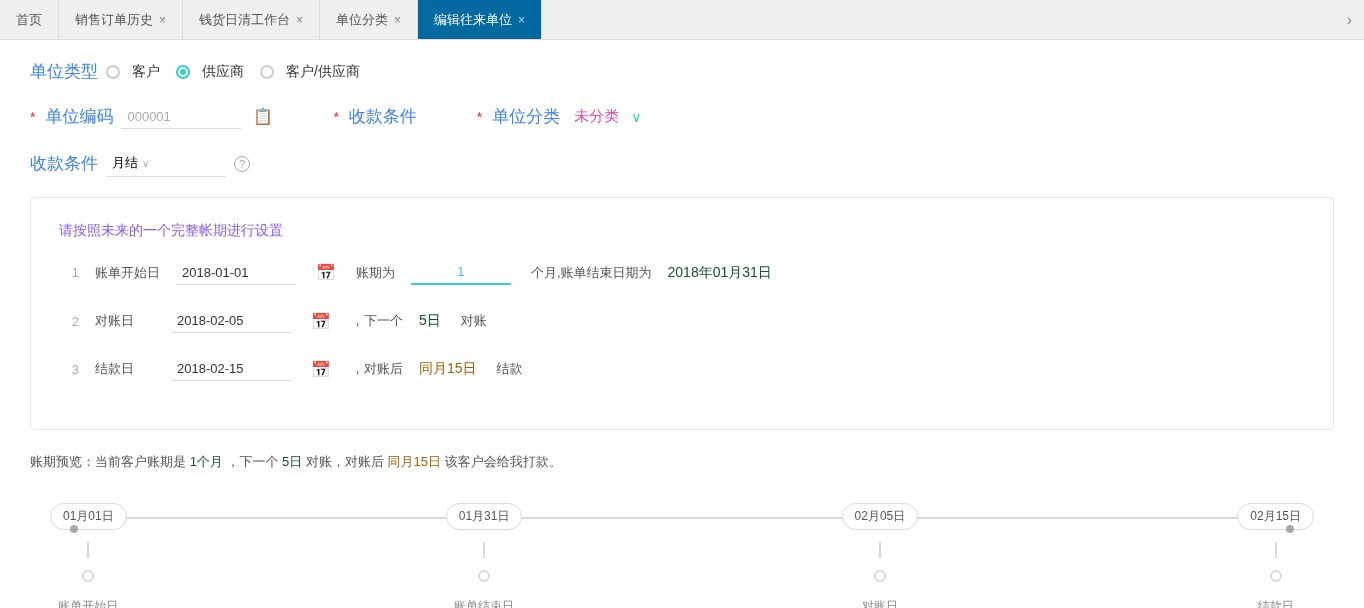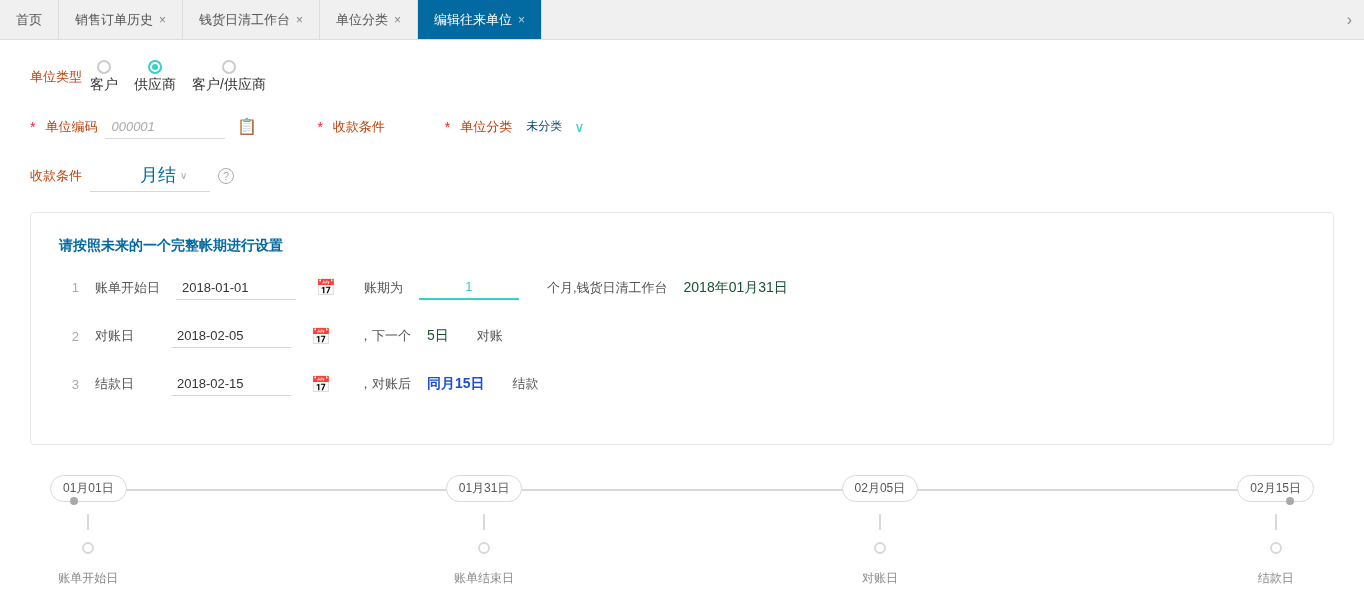--- a/index.html
+++ b/index.html
@@ -62,29 +62,29 @@
       align-items: center;
       margin-bottom: 20px;
       gap: 30px;
     }
     .form-field {
       display: flex;
       align-items: center;
       gap: 8px;
     }
     .form-field label {
-      color: #c2410c;
+      color: #3b82f6;
       white-space: nowrap;
-      font-size: 13px;
+      font-size: 17px;
     }
     .required-star { color: #f5222d; margin-right: 2px; }
 
     
     .radio-group { display: flex; gap: 16px; align-items: center; }
-    .radio-item { display: flex; align-items: center; gap: 2px; cursor: pointer; flex-direction: column; }
+    .radio-item { display: flex; align-items: center; gap: 12px; cursor: pointer; }
     .radio-circle {
       width: 14px; height: 14px;
       border-radius: 50%;
       border: 2px solid #ccc;
       display: inline-flex; align-items: center; justify-content: center;
       background: #fff;
     }
     .radio-circle.checked {
       border-color: #36cfc9;
     }
@@ -99,42 +99,42 @@
     .input-field {
       border: none;
       border-bottom: 1px solid #d9d9d9;
       padding: 4px 6px;
       font-size: 13px;
       outline: none;
       color: #333;
       background: transparent;
       min-width: 100px;
     }
-    .input-code { width: 120px; color: #aaa; font-style: italic; }
+    .input-code { width: 120px; color: #aaa; }
     .input-name { width: 180px; }
     .input-period { width: 80px; border-bottom: 2px solid #36cfc9; color: #36cfc9; text-align: center; }
 
     
     .select-field {
       display: flex; align-items: center; gap: 4px;
       border-bottom: 1px solid #d9d9d9;
       padding: 4px 6px;
       cursor: pointer;
       min-width: 120px;
     }
-    .select-value { color: #0369a1; font-size: 18px; margin-left: 44px; }
+    .select-value { color: #000000; font-size: 13px; }
     .select-arrow { color: #aaa; font-size: 10px; }
 
     .category-select {
       display: flex; align-items: center; gap: 4px;
       padding: 4px 6px;
       cursor: pointer;
       min-width: 160px;
     }
-    .category-value { font-size: 12px; color: #0c4a6e; }
+    .category-value { font-size: 15px; color: #ec4899; }
 
     
     .cal-icon {
       color: #36cfc9;
       font-size: 16px;
       cursor: pointer;
       margin-left: 4px;
     }
 
     
@@ -152,23 +152,22 @@
 
     
     .panel {
       border: 1px solid #e8e8e8;
       border-radius: 4px;
       padding: 24px 28px;
       margin-bottom: 20px;
     }
     .panel-title {
       font-size: 14px;
-      color: #0369a1;
+      color: #8b5cf6;
       margin-bottom: 20px;
-      font-weight: bold;
     }
 
     
     .setting-row {
       display: flex;
       align-items: center;
       margin-bottom: 24px;
       gap: 16px;
     }
     .setting-num {
@@ -180,27 +179,27 @@
     }
     .setting-label {
       color: #555;
       white-space: nowrap;
       font-size: 13px;
       min-width: 60px;
     }
     .setting-desc {
       font-size: 13px;
       color: #555;
-      margin-left: 12px;
+      margin-left: 4px;
       text-align: center;
     }
 
     
     .orange { color: #14532d; font-weight: 400; }
-    .teal { color: #1d4ed8; font-weight: 700; }
+    .teal { color: #a16207; font-weight: 400; }
 
     
     .preview-text {
       font-size: 13px;
       color: #555;
       margin-bottom: 20px;
       line-height: 1.8;
     }
 
     
@@ -332,21 +331,21 @@
   <div class="panel">
     <div class="panel-title">请按照未来的一个完整帐期进行设置</div>
 
     <div class="setting-row">
       <span class="setting-num">1</span>
       <span class="setting-label">账单开始日</span>
       <input class="input-field" style="width: 120px;" type="text" value="2018-01-01">
       <span class="cal-icon">📅</span>
       <span class="setting-desc">账期为</span>
       <input class="input-field input-period" type="text" value="1" style="">
-      <span class="setting-desc">个月,钱货日清工作台</span>
+      <span class="setting-desc">个月,账单结束日期为</span>
       <span class="orange">2018年01月31日</span>
     </div>
 
     <div class="setting-row">
       <span class="setting-num">2</span>
       <span class="setting-label">对账日</span>
       <input class="input-field" style="width: 120px;" type="text" value="2018-02-05">
       <span class="cal-icon">📅</span>
       <span class="setting-desc">，下一个</span>
       <span class="orange">5日</span>
@@ -357,20 +356,29 @@
       <span class="setting-num">3</span>
       <span class="setting-label">结款日</span>
       <input class="input-field" style="width: 120px;" type="text" value="2018-02-15">
       <span class="cal-icon">📅</span>
       <span class="setting-desc">，对账后</span>
       <span class="teal">同月15日</span>
       <span class="setting-desc">结款</span>
     </div>
   </div>
 
+  <div class="preview-text">
+    <span>账期预览：当前客户账期是</span>
+    <span class="orange">1个月</span>
+    <span>，下一个</span>
+    <span class="orange">5日</span>
+    <span>对账，对账后</span>
+    <span class="teal">同月15日</span>
+    <span>该客户会给我打款。</span>
+  </div>
 
   <div class="timeline">
     <div class="timeline-line"></div>
     <div class="timeline-nodes">
 
       <div style="display:flex;align-items:center;position:absolute;left:20px;top:22px;">
         <div style="width:8px;height:8px;border-radius:50%;background:#aaa;"></div>
       </div>
 
       <div style="display:flex;align-items:center;position:absolute;right:20px;top:22px;">

